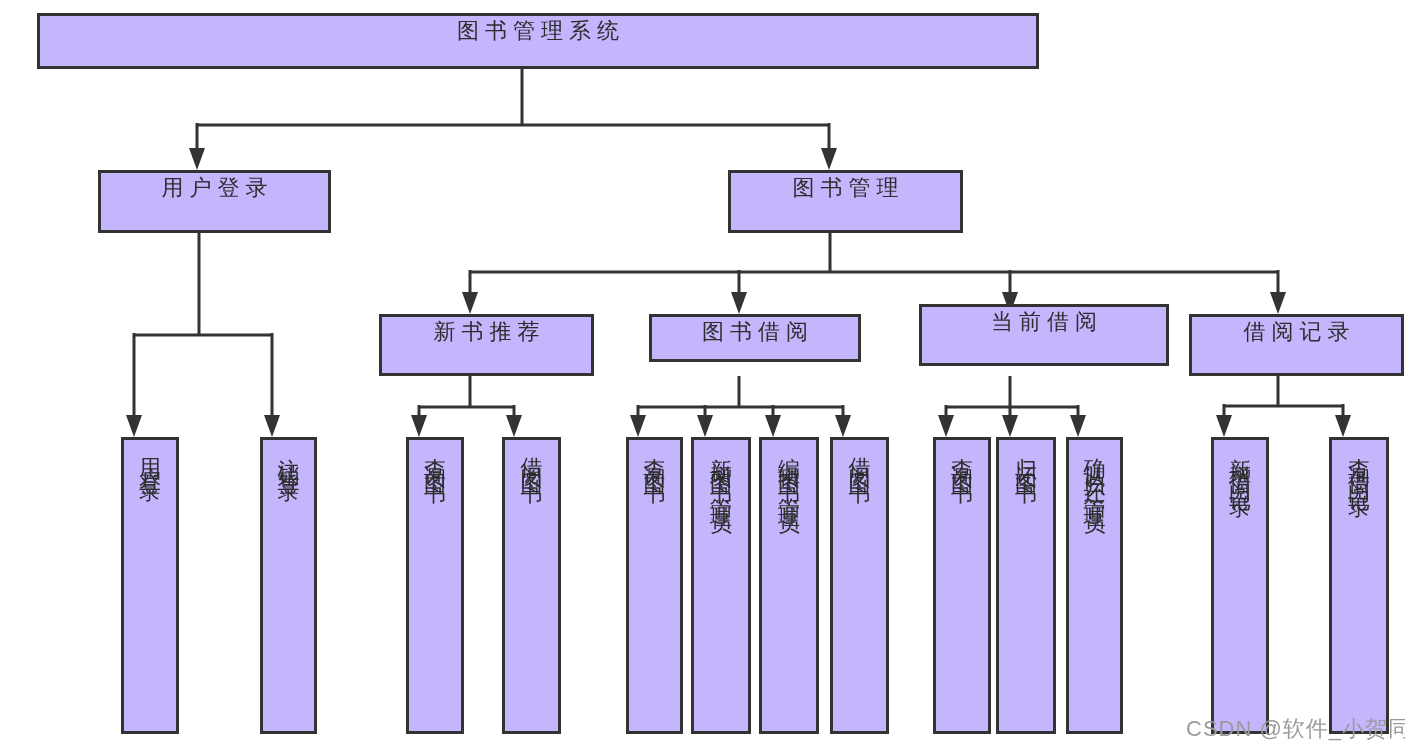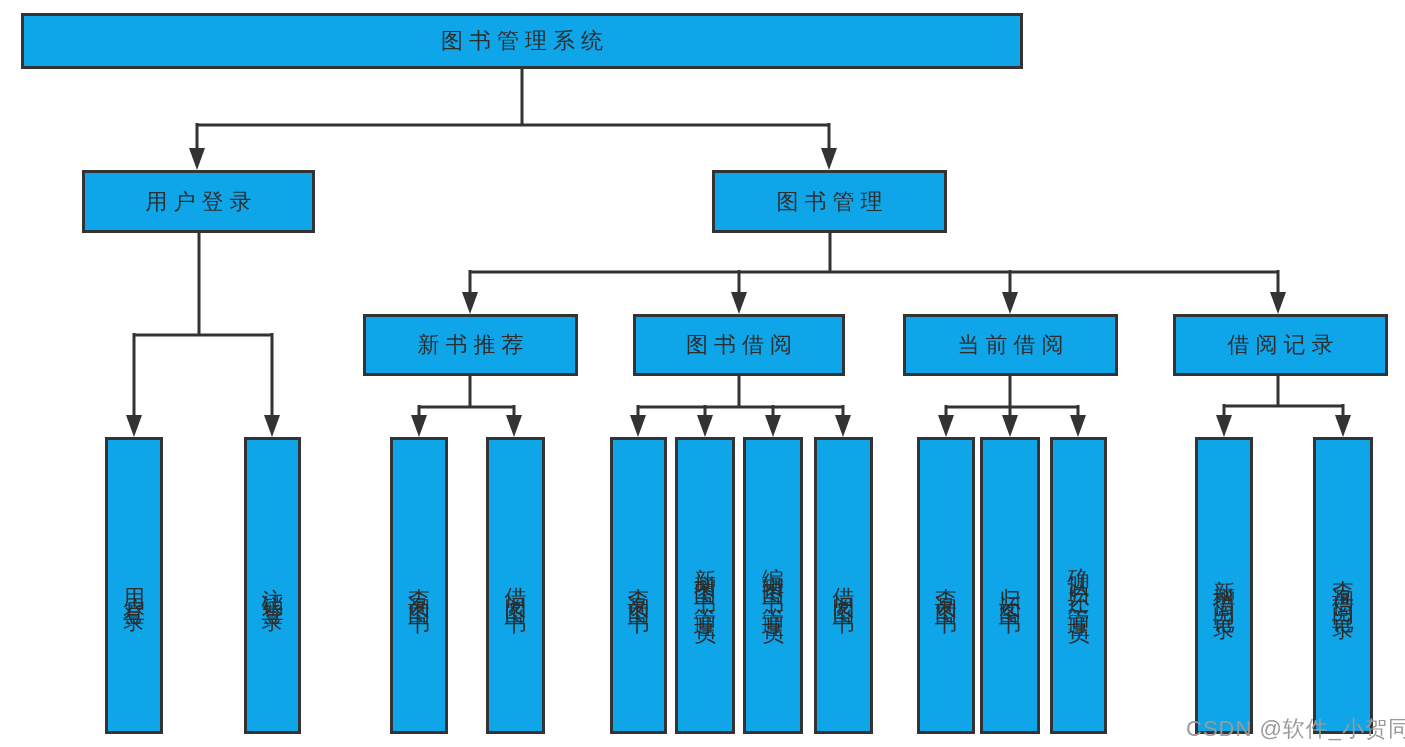--- a/index.html
+++ b/index.html
@@ -14,26 +14,26 @@
   #edges {
     position: absolute;
     left: 0; top: 0;
     width: 1405px; height: 747px;
     z-index: 1;
   }
   .box {
     position: absolute;
     box-sizing: border-box;
     border: 3px solid #333333;
-    background: #0ea5e9;
+    background: #c4b5fd;
     display: flex;
-    align-items: center;
     justify-content: center;
     color: #2d2d2d;
     z-index: 2;
+    margin-left: 16px;
   }
   .h-label {
     font-size: 22px;
     letter-spacing: 6px;
     text-indent: 6px; 
     white-space: nowrap;
   }
   .leaf { top: 437px; height: 297px; }
   .v-label {
     writing-mode: vertical-rl;
@@ -41,22 +41,22 @@
     font-size: 22px;
     letter-spacing: 8px;
     line-height: 1;
     white-space: nowrap;
   }
   
   .n-root   { left: 21px;   top: 13px;  width: 1002px; height: 56px; }
   .n-login  { left: 82px;   top: 170px; width: 233px;  height: 63px; }
   .n-mgmt   { left: 712px;  top: 170px; width: 235px;  height: 63px; }
   .n-l3-0   { left: 363px;  top: 314px; width: 215px;  height: 62px; }
-  .n-l3-1   { left: 633px;  top: 314px; width: 212px;  height: 62px; }
-  .n-l3-2   { left: 903px;  top: 314px; width: 215px;  height: 62px; }
+  .n-l3-1   { left: 633px;  top: 314px; width: 212px;  height: 48px; }
+  .n-l3-2   { left: 903px;  top: 304px; width: 250px;  height: 62px; }
   .n-l3-3   { left: 1173px; top: 314px; width: 215px;  height: 62px; }
   .lf-0-0 { left: 105px;  width: 58px; }
   .lf-0-1 { left: 244px;  width: 57px; }
   .lf-1-0 { left: 390px;  width: 58px; }
   .lf-1-1 { left: 486px;  width: 59px; }
   .lf-2-0 { left: 610px;  width: 57px; }
   .lf-2-1 { left: 675px;  width: 60px; }
   .lf-2-2 { left: 743px;  width: 60px; }
   .lf-2-3 { left: 814px;  width: 59px; }
   .lf-3-0 { left: 917px;  width: 58px; }

